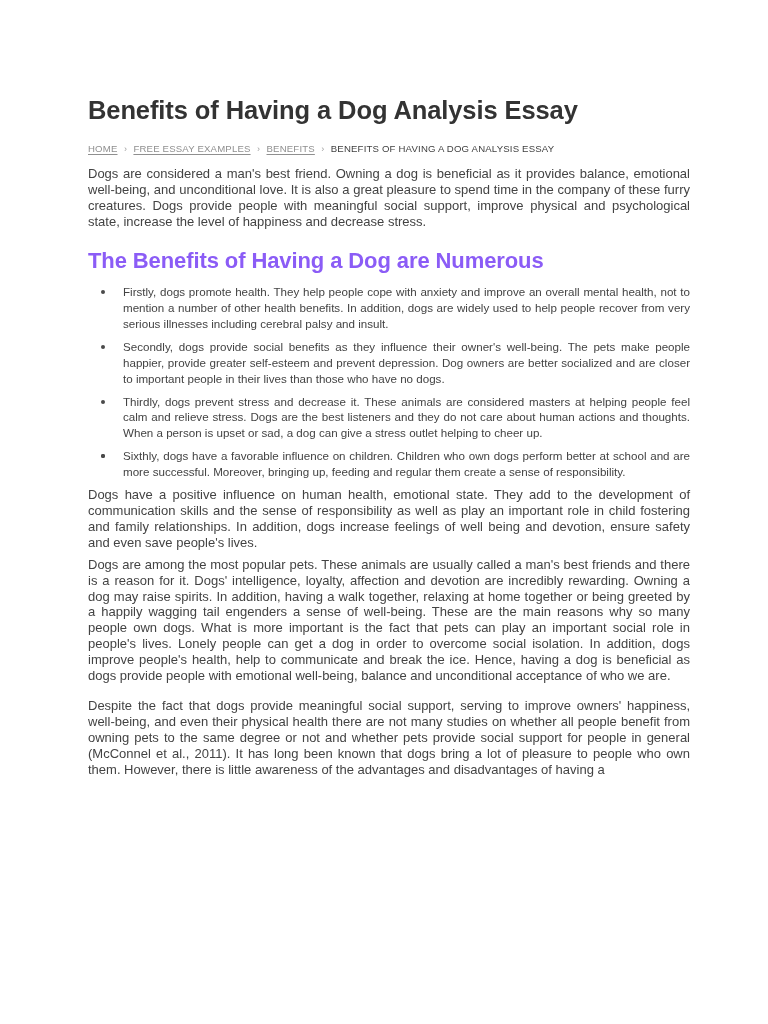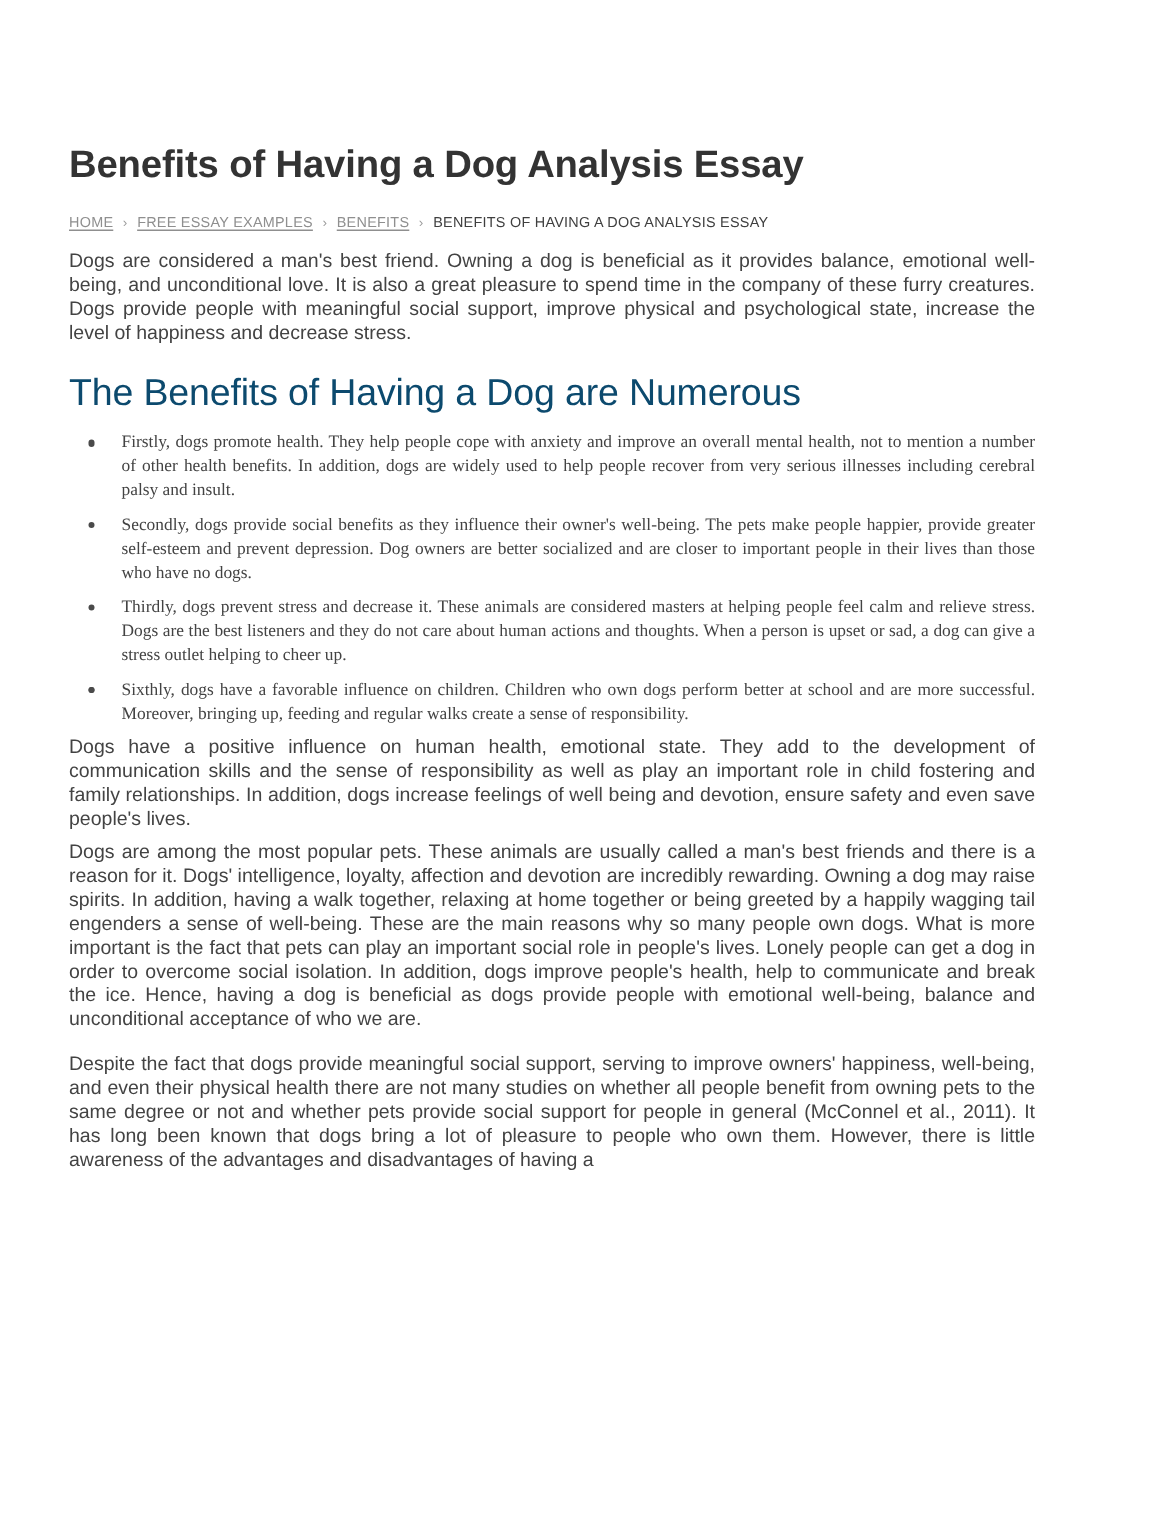--- a/index.html
+++ b/index.html
@@ -15,21 +15,21 @@
     color: #3a3a3a;
     -webkit-font-smoothing: antialiased;
     overflow: hidden;
   }
 
   .page {
     width: 768px;
     height: 856px;
     background: #ffffff;
     box-sizing: border-box;
-    padding: 96px 78px 0 46px;
+    padding: 96px 78px 0 88px;
     position: relative;
   }
 
   .doc-title {
     font-size: 25.5px;
     font-weight: bold;
     color: #333333;
     letter-spacing: -0.1px;
     margin: 0 0 18px 0;
     line-height: 1.15;
@@ -58,23 +58,23 @@
 
   p.body-text {
     font-size: 13px;
     line-height: 15.9px;
     text-align: justify;
     color: #434343;
     margin: 0 0 6px 0;
   }
 
   h2.section-heading {
-    font-size: 25px;
-    font-weight: normal;
-    color: #0c4a6e;
+    font-size: 22px;
+    font-weight: bold;
+    color: #8b5cf6;
     margin: 18px 0 10px 0;
     line-height: 1.2;
     letter-spacing: -0.1px;
   }
 
   h3.center-heading {
     font-size: 15.2px;
     font-weight: bold;
     color: #2e2e2e;
     text-align: center;
@@ -88,21 +88,20 @@
     padding: 0;
   }
   ul.benefit-list li {
     position: relative;
     padding-left: 35px;
     font-size: 11.6px;
     line-height: 15.9px;
     text-align: justify;
     color: #434343;
     margin-bottom: 7px;
-    font-family: Liberation Serif, serif;
   }
   ul.benefit-list li .bullet-dot {
     position: absolute;
     left: 13px;
     top: 6px;
     width: 4.2px;
     height: 4.2px;
     border-radius: 50%;
     background: #4a4a4a;
     display: block;
@@ -141,21 +140,21 @@
     </li>
     <li>
       <span class="bullet-dot"></span>
       <span>Thirdly, dogs prevent stress and decrease it. These animals are considered masters at helping people feel calm and relieve stress. Dogs are the best listeners and they do not care about human actions and thoughts. When a person is upset or sad, a dog can give a stress outlet helping to cheer up.</span>
     </li>
     <li>
       <span class="bullet-dot"></span>
     </li>
     <li>
       <span class="bullet-dot"></span>
-      <span>Sixthly, dogs have a favorable influence on children. Children who own dogs perform better at school and are more successful. Moreover, bringing up, feeding and regular walks create a sense of responsibility.</span>
+      <span>Sixthly, dogs have a favorable influence on children. Children who own dogs perform better at school and are more successful. Moreover, bringing up, feeding and regular them create a sense of responsibility.</span>
     </li>
   </ul>
 
   <p class="body-text">Dogs have a positive influence on human health, emotional state. They add to the development of communication skills and the sense of responsibility as well as play an important role in child fostering and family relationships. In addition, dogs increase feelings of well being and devotion, ensure safety and even save people's lives.</p>
 
 
   <p class="body-text">Dogs are among the most popular pets. These animals are usually called a man's best friends and there is a reason for it. Dogs' intelligence, loyalty, affection and devotion are incredibly rewarding. Owning a dog may raise spirits. In addition, having a walk together, relaxing at home together or being greeted by a happily wagging tail engenders a sense of well-being. These are the main reasons why so many people own dogs. What is more important is the fact that pets can play an important social role in people's lives. Lonely people can get a dog in order to overcome social isolation. In addition, dogs improve people's health, help to communicate and break the ice. Hence, having a dog is beneficial as dogs provide people with emotional well-being, balance and unconditional acceptance of who we are.</p>
 
   <div class="tail-gap"></div>
 

